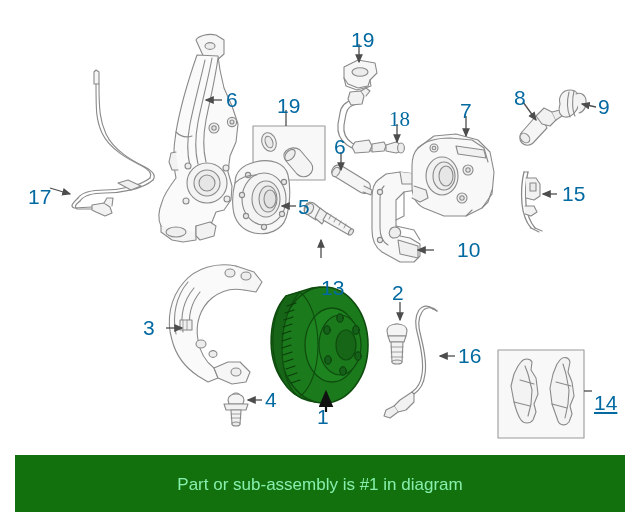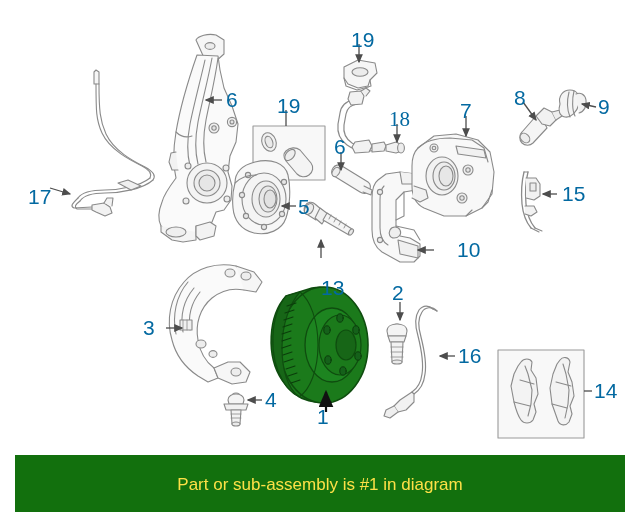--- a/index.html
+++ b/index.html
@@ -39,21 +39,21 @@
     height: 57px;
     background: #12700d;
     display: flex;
     flex-direction: column;
     align-items: center;
     justify-content: center;
     box-sizing: border-box;
     padding-top: 2px;
   }
   #notice-banner .line {
-    color: #fde047;
+    color: #86efac;
     font-size: 17px;
     font-family: "Liberation Sans", sans-serif;
     line-height: 21px;
     text-align: center;
     white-space: nowrap;
   }
 </style>
 </head>
 <body>
 
@@ -375,21 +375,21 @@
   <div class="callout-num" style="left:265px; top:389px;">4</div>
   <div class="callout-num" style="left:298px; top:196px;">5</div>
   <div class="callout-num" style="left:226px; top:89px;">6</div>
   <div class="callout-num" style="left:460px; top:100px;">7</div>
   <div class="callout-num" style="left:514px; top:87px;">8</div>
   <div class="callout-num" style="left:598px; top:96px;">9</div>
   <div class="callout-num" style="left:457px; top:239px;">10</div>
   <div class="callout-num" style="left:334px; top:136px;">6</div>
   <div class="callout-num" style="left:277px; top:95px;">19</div>
   <div class="callout-num" style="left:321px; top:261px;margin-top:16px;">13</div>
-  <div class="callout-num" style="left:594px; top:380px;">14</div>
+  <div class="callout-num" style="left:594px; top:392px;text-decoration:underline;">14</div>
   <div class="callout-num" style="left:562px; top:183px;text-align:center;">15</div>
   <div class="callout-num" style="left:458px; top:345px;text-align:right;">16</div>
   <div class="callout-num" style="left:28px;  top:186px;">17</div>
   <div class="callout-num" style="left:389px; top:109px;font-family:Liberation Serif, serif;">18</div>
   <div class="callout-num" style="left:351px; top:29px;">19</div>
 
   <div id="notice-banner">
     <div class="line">Part or sub-assembly is #1 in diagram</div>
   </div>
 

